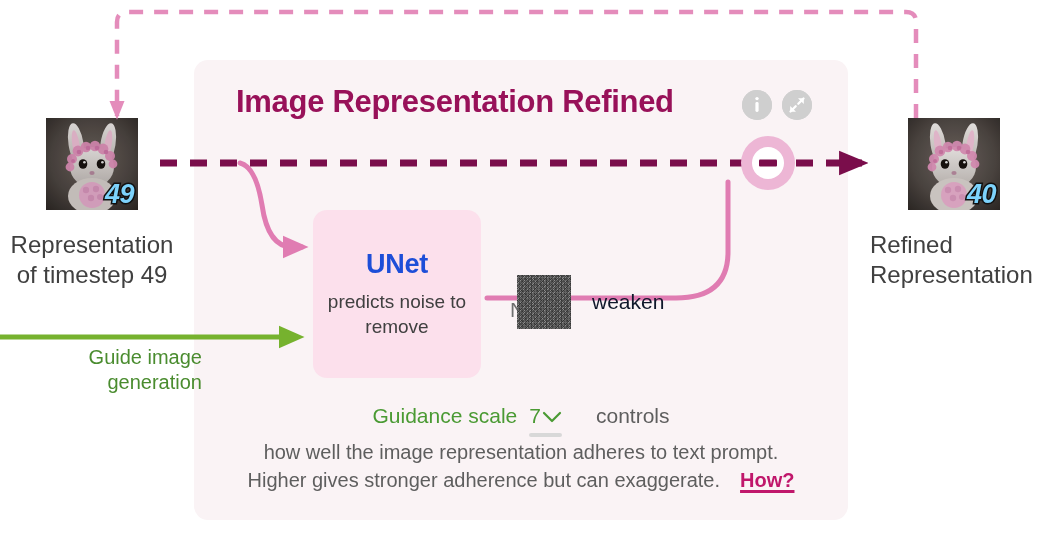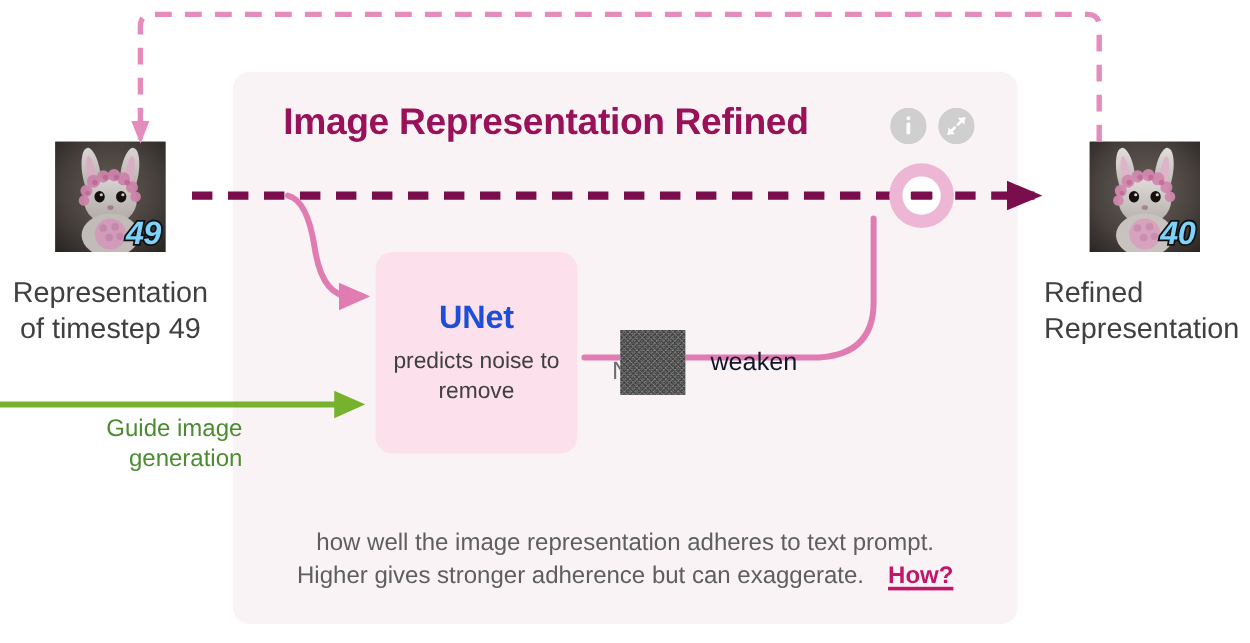--- a/index.html
+++ b/index.html
@@ -298,20 +298,33 @@
     <div class="unet-box">
       <div class="unet-title">UNet</div>
       <div class="unet-sub">predicts noise
 to remove</div>
     </div>
 
     <div class="noise-label">Noise</div>
     <div class="noise-square"></div>
     <div class="weaken">weaken</div>
 
+    <div class="guidance-row">
+      <span class="g-label">Guidance scale</span>
+      <span class="g-value-wrap">
+        <span class="g-value">7</span>
+        <span class="g-chevron">
+          <svg width="20" height="14" viewBox="0 0 20 14">
+            <path d="M 2 3 L 10 11 L 18 3" fill="none" stroke="#4a9a33" stroke-width="2.2" stroke-linecap="round" stroke-linejoin="round"></path>
+          </svg>
+        </span>
+        <span class="g-underline"></span>
+      </span>
+      <span class="g-controls">controls</span>
+    </div>
 
     <div class="desc">
       <span style="white-space: pre-line;">how well the image representation adheres to text prompt.
 Higher gives stronger adherence but can exaggerate.</span><span class="how-link">How?</span>
     </div>
   </div>
 
   <div class="thumb-group" id="left-group">
     <div class="thumb">
       <svg class="bunny" viewBox="0 0 92 92" preserveAspectRatio="none">

